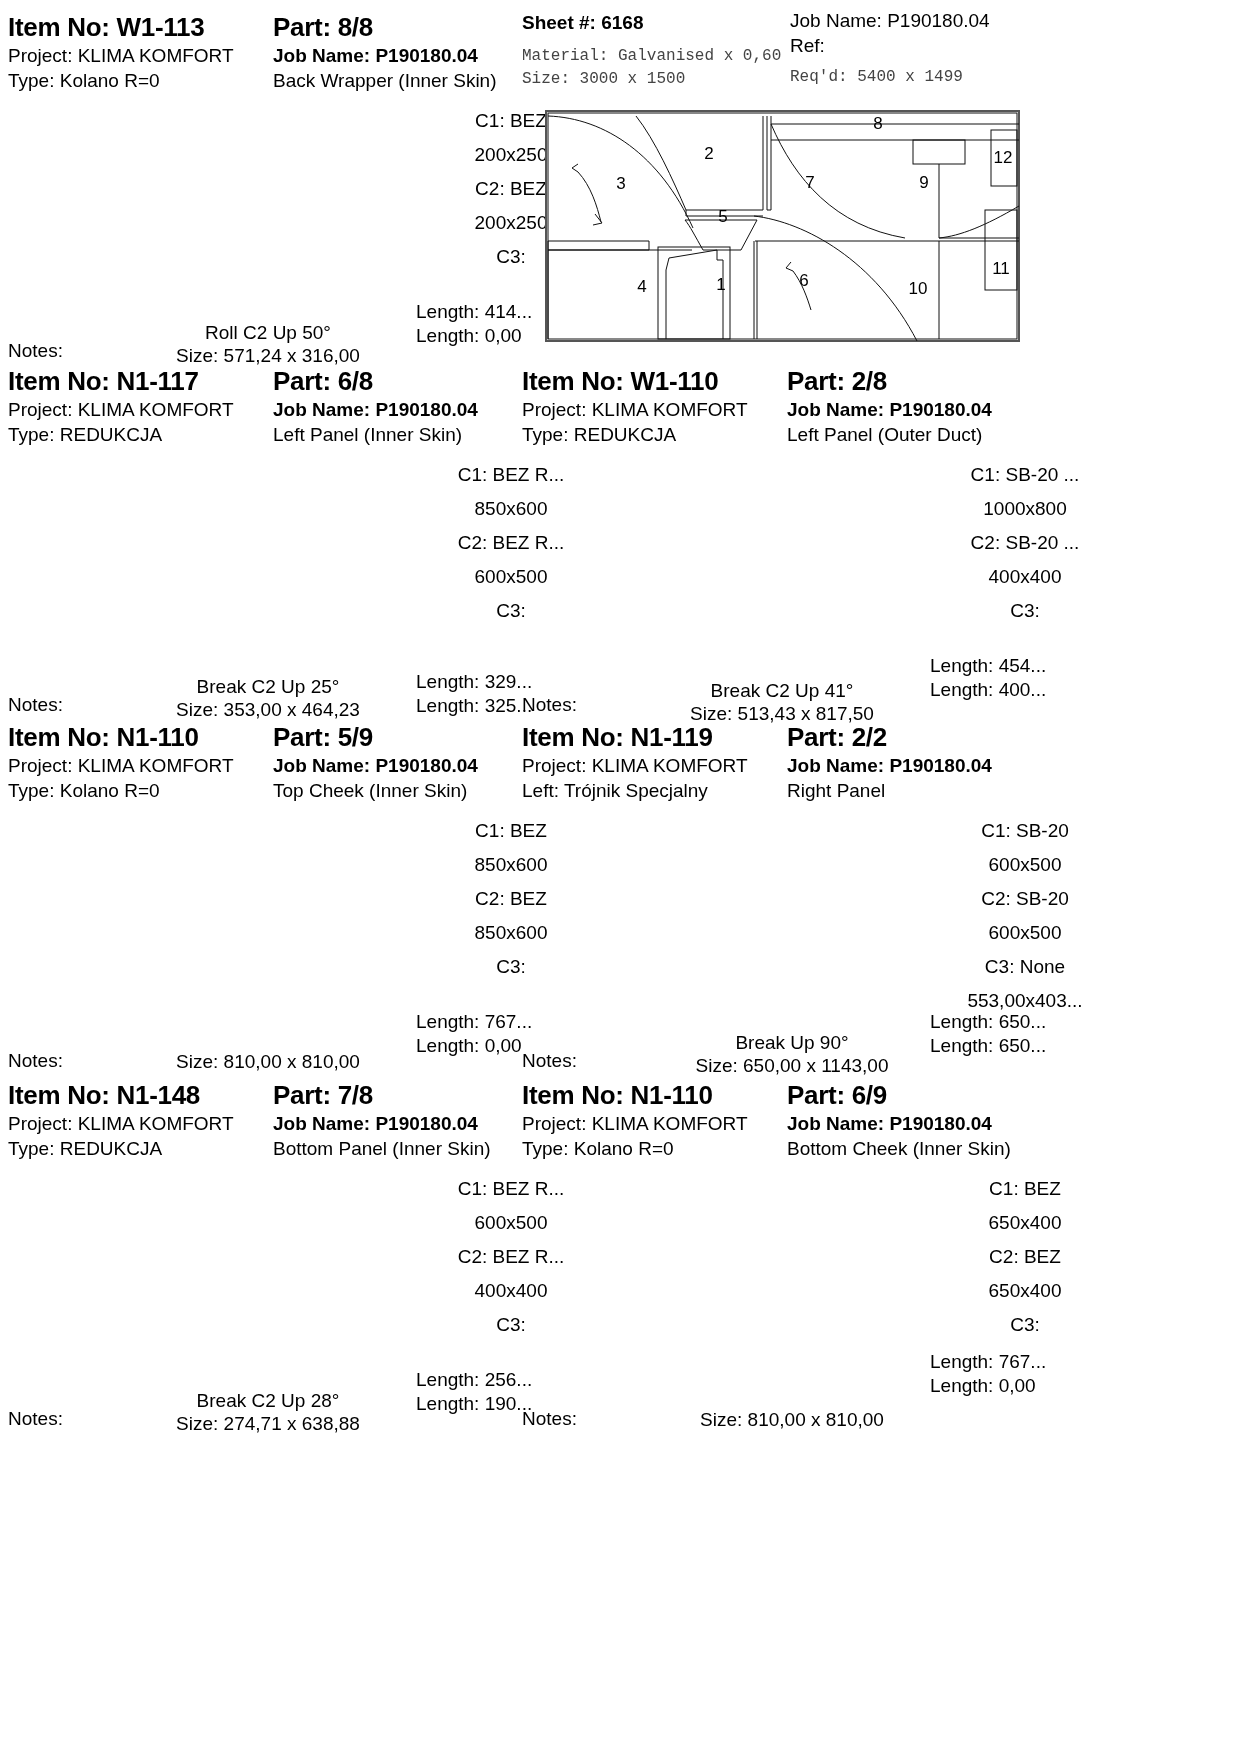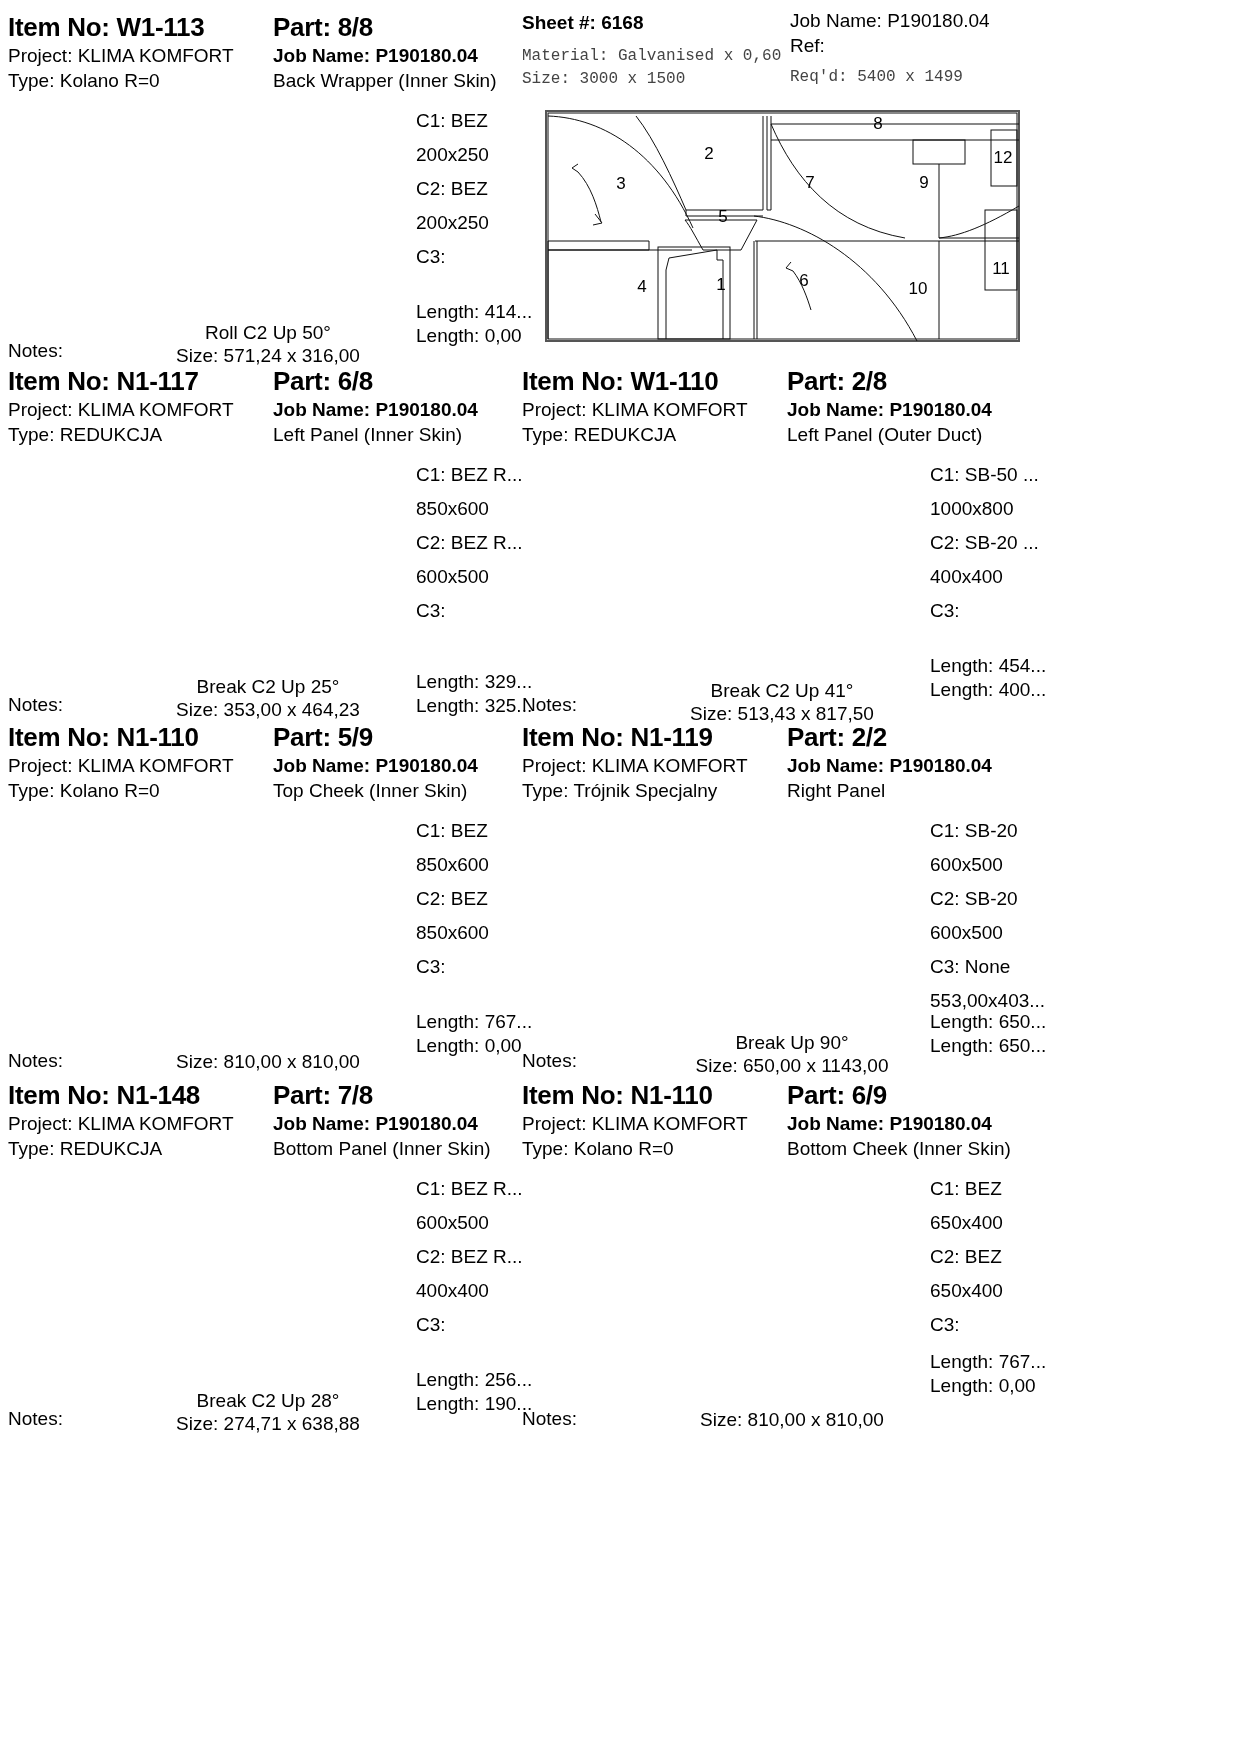--- a/index.html
+++ b/index.html
@@ -83,20 +83,21 @@
   .conn {
     position: absolute;
     left: 408px;
     top: 92px;
     width: 190px;
   }
   .conn div {
     font-size: 19px;
     line-height: 34px;
     white-space: nowrap;
+    text-align: center;
   }
 
   
   .lengths {
     position: absolute;
     left: 408px;
     width: 190px;
   }
   .lengths div {
     font-size: 19px;
@@ -324,21 +325,21 @@
   </div>
 
   <div class="block blk-col-right" style="top:366px;">
     <div class="hdr-item">Item No: W1-110</div>
     <div class="hdr-part">Part: 2/8</div>
     <div class="line-project">Project: KLIMA KOMFORT</div>
     <div class="line-type">Type: REDUKCJA</div>
     <div class="line-job">Job Name: P190180.04</div>
     <div class="line-desc">Left Panel (Outer Duct)</div>
     <div class="conn">
-      <div>C1: SB-50 ...</div>
+      <div>C1: SB-20 ...</div>
       <div>1000x800</div>
       <div>C2: SB-20 ...</div>
       <div>400x400</div>
       <div>C3:</div>
     </div>
     <div class="lengths" style="top:288px;">
       <div>Length: 454...</div>
       <div>Length: 400...</div>
     </div>
     <div class="notes-label" style="top:328px;">Notes:</div>
@@ -369,21 +370,21 @@
     <div class="notes-label" style="top:328px;">Notes:</div>
     <div class="notes-center" style="top:328px;">
       <div class="nc-size">Size: 810,00 x 810,00</div>
     </div>
   </div>
 
   <div class="block blk-col-right" style="top:722px;">
     <div class="hdr-item">Item No: N1-119</div>
     <div class="hdr-part">Part: 2/2</div>
     <div class="line-project">Project: KLIMA KOMFORT</div>
-    <div class="line-type">Type: Trójnik Specjalny</div>
+    <div class="line-type">Left: Trójnik Specjalny</div>
     <div class="line-job">Job Name: P190180.04</div>
     <div class="line-desc">Right Panel</div>
     <div class="conn">
       <div>C1: SB-20</div>
       <div>600x500</div>
       <div>C2: SB-20</div>
       <div>600x500</div>
       <div>C3: None</div>
       <div>553,00x403...</div>
     </div>

